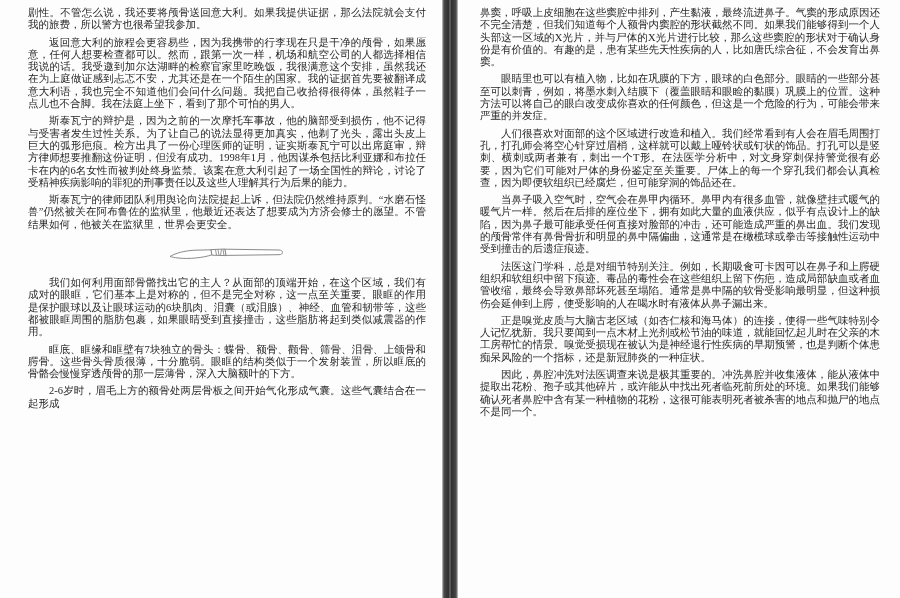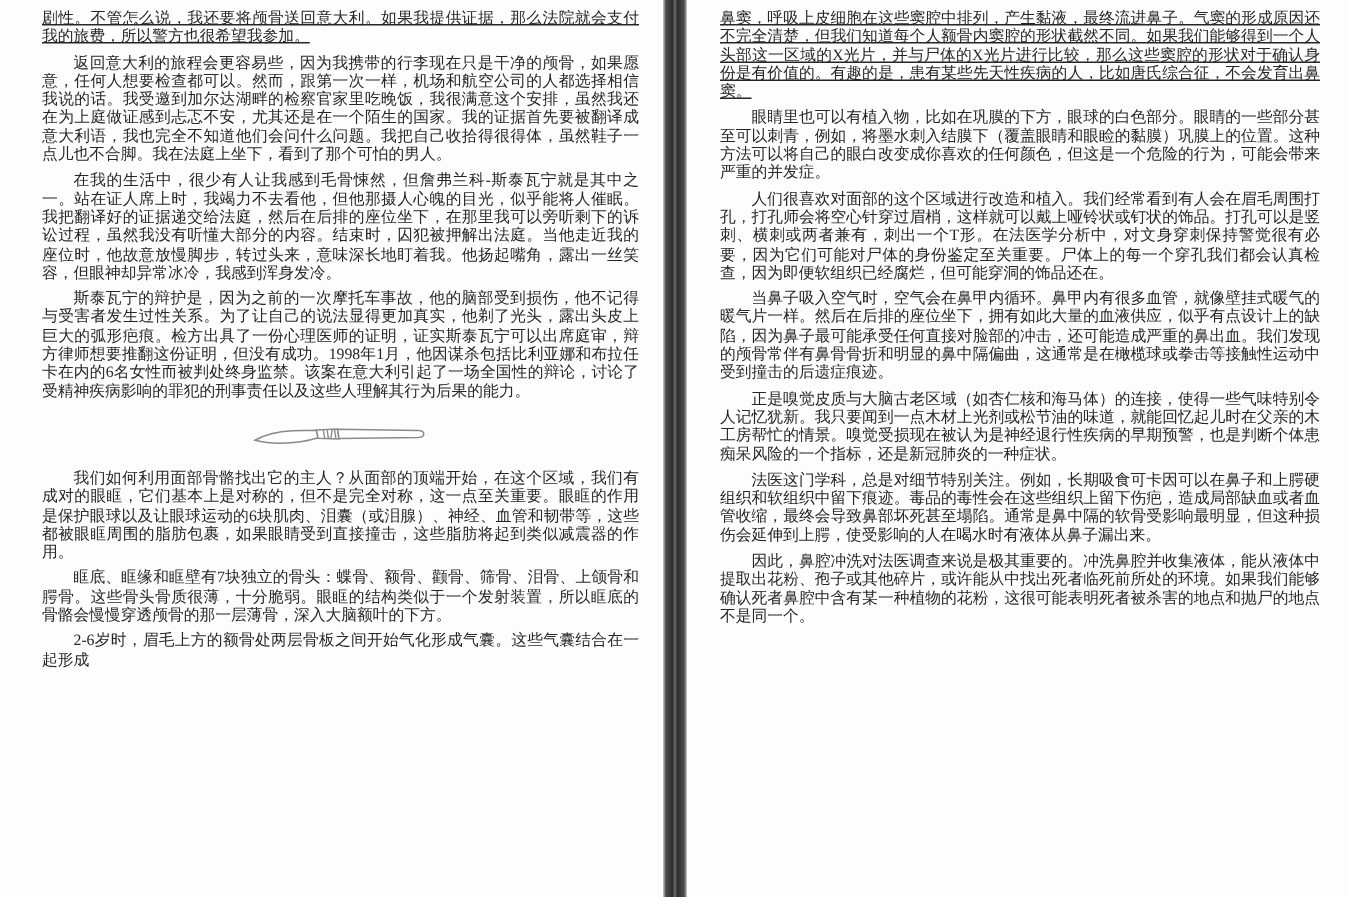--- a/index.html
+++ b/index.html
@@ -19,36 +19,36 @@
     width:16px; height:598px;
     background:linear-gradient(90deg,#cfcfcf 0%,#4a4a4a 12%,#2e2e2e 40%,#6b6b6b 50%,#2e2e2e 60%,#4a4a4a 88%,#cfcfcf 100%);
   }
   p.para {
     margin:0 0 5px 0;
     font-size:10.5px; line-height:12.3px;
     text-align:justify; text-justify:inter-character;
     text-indent:2em;
     word-break:break-all;
   }
-  p.para.no-indent { text-indent:0;text-decoration:underline; }
+  p.para.no-indent { text-indent:0; }
   .figure {
     width:120px; margin:14px auto 14px auto; text-align:center;
   }
   .figure svg { display:block; }
 </style>
 </head>
 <body>
 
 <div class="spread">
 
   <section class="page left">
     <p class="para no-indent">剧性。不管怎么说，我还要将颅骨送回意大利。如果我提供证据，那么法院就会支付我的旅费，所以警方也很希望我参加。</p>
     <p class="para">返回意大利的旅程会更容易些，因为我携带的行李现在只是干净的颅骨，如果愿意，任何人想要检查都可以。然而，跟第一次一样，机场和航空公司的人都选择相信我说的话。我受邀到加尔达湖畔的检察官家里吃晚饭，我很满意这个安排，虽然我还在为上庭做证感到忐忑不安，尤其还是在一个陌生的国家。我的证据首先要被翻译成意大利语，我也完全不知道他们会问什么问题。我把自己收拾得很得体，虽然鞋子一点儿也不合脚。我在法庭上坐下，看到了那个可怕的男人。</p>
-    <p class="para">在我的生活中，很少有人让我感到毛骨悚然，但詹弗兰科-斯泰瓦宁就是其中之一。站在证人席上时，我竭力不去看他，但他那摄人心魄的目光，似乎能将人催眠。我把翻译好的证据递交给法庭，然后在后排的座位坐下，在那里我可以旁听剩下的诉讼过程，虽然我没有听懂大部分的内容。结束时，囚犯被押解出法庭。当他走近我的座位时，他故意放慢脚步，转过头来，意味深长地盯着我。他扬起嘴角，露出一丝笑容，但眼神却异常冰冷，我感到浑身发冷。</p>
     <p class="para">斯泰瓦宁的辩护是，因为之前的一次摩托车事故，他的脑部受到损伤，他不记得与受害者发生过性关系。为了让自己的说法显得更加真实，他剃了光头，露出头皮上巨大的弧形疤痕。检方出具了一份心理医师的证明，证实斯泰瓦宁可以出席庭审，辩方律师想要推翻这份证明，但没有成功。1998年1月，他因谋杀包括比利亚娜和布拉任卡在内的6名女性而被判处终身监禁。该案在意大利引起了一场全国性的辩论，讨论了受精神疾病影响的罪犯的刑事责任以及这些人理解其行为后果的能力。</p>
+    <p class="para">斯泰瓦宁的律师团队利用舆论向法院提起上诉，但法院仍然维持原判。“水磨石怪兽”仍然被关在阿布鲁佐的监狱里，他最近还表达了想要成为方济会修士的愿望。不管结果如何，他被关在监狱里，世界会更安全。</p>
 
     <div class="figure">
       <svg width="120" height="18" viewBox="0 0 120 18">
         <g fill="#ffffff" stroke="#8a8a8a" stroke-width="1">
 
           <path d="M3,11.5 C9,8 17,5.8 28,5.2 L44,4.8 L45,9.8 C36,12.8 22,14.2 11,13 C7.5,12.6 4.8,12 3,11.5 Z"></path>
 
           <path d="M44,4.6 L58,4 L59,10.6 L45,10.2 Z"></path>
 
           <path d="M58,4.2 L112,5 C114.5,5.1 115.5,6.2 115.5,7.4 C115.5,8.6 114.5,9.6 112,9.7 L59,10.4 Z"></path>
@@ -67,18 +67,18 @@
     <p class="para">2-6岁时，眉毛上方的额骨处两层骨板之间开始气化形成气囊。这些气囊结合在一起形成</p>
   </section>
 
   <div class="gutter"></div>
 
   <section class="page right">
     <p class="para no-indent">鼻窦，呼吸上皮细胞在这些窦腔中排列，产生黏液，最终流进鼻子。气窦的形成原因还不完全清楚，但我们知道每个人额骨内窦腔的形状截然不同。如果我们能够得到一个人头部这一区域的X光片，并与尸体的X光片进行比较，那么这些窦腔的形状对于确认身份是有价值的。有趣的是，患有某些先天性疾病的人，比如唐氏综合征，不会发育出鼻窦。</p>
     <p class="para">眼睛里也可以有植入物，比如在巩膜的下方，眼球的白色部分。眼睛的一些部分甚至可以刺青，例如，将墨水刺入结膜下（覆盖眼睛和眼睑的黏膜）巩膜上的位置。这种方法可以将自己的眼白改变成你喜欢的任何颜色，但这是一个危险的行为，可能会带来严重的并发症。</p>
     <p class="para">人们很喜欢对面部的这个区域进行改造和植入。我们经常看到有人会在眉毛周围打孔，打孔师会将空心针穿过眉梢，这样就可以戴上哑铃状或钉状的饰品。打孔可以是竖刺、横刺或两者兼有，刺出一个T形。在法医学分析中，对文身穿刺保持警觉很有必要，因为它们可能对尸体的身份鉴定至关重要。尸体上的每一个穿孔我们都会认真检查，因为即便软组织已经腐烂，但可能穿洞的饰品还在。</p>
     <p class="para">当鼻子吸入空气时，空气会在鼻甲内循环。鼻甲内有很多血管，就像壁挂式暖气的暖气片一样。然后在后排的座位坐下，拥有如此大量的血液供应，似乎有点设计上的缺陷，因为鼻子最可能承受任何直接对脸部的冲击，还可能造成严重的鼻出血。我们发现的颅骨常伴有鼻骨骨折和明显的鼻中隔偏曲，这通常是在橄榄球或拳击等接触性运动中受到撞击的后遗症痕迹。</p>
+    <p class="para">法医这门学科，总是对细节特别关注。例如，长期吸食可卡因可以在鼻子和上腭硬组织和软组织中留下痕迹。毒品的毒性会在这些组织上留下伤疤，造成局部缺血或者血管收缩，最终会导致鼻部坏死甚至塌陷。通常是鼻中隔的软骨受影响最明显，但这种损伤会延伸到上腭，使受影响的人在喝水时有液体从鼻子漏出来。</p>
     <p class="para">正是嗅觉皮质与大脑古老区域（如杏仁核和海马体）的连接，使得一些气味特别令人记忆犹新。我只要闻到一点木材上光剂或松节油的味道，就能回忆起儿时在父亲的木工房帮忙的情景。嗅觉受损现在被认为是神经退行性疾病的早期预警，也是判断个体患痴呆风险的一个指标，还是新冠肺炎的一种症状。</p>
-    <p class="para">法医这门学科，总是对细节特别关注。例如，长期吸食可卡因可以在鼻子和上腭硬组织和软组织中留下痕迹。毒品的毒性会在这些组织上留下伤疤，造成局部缺血或者血管收缩，最终会导致鼻部坏死甚至塌陷。通常是鼻中隔的软骨受影响最明显，但这种损伤会延伸到上腭，使受影响的人在喝水时有液体从鼻子漏出来。</p>
     <p class="para">因此，鼻腔冲洗对法医调查来说是极其重要的。冲洗鼻腔并收集液体，能从液体中提取出花粉、孢子或其他碎片，或许能从中找出死者临死前所处的环境。如果我们能够确认死者鼻腔中含有某一种植物的花粉，这很可能表明死者被杀害的地点和抛尸的地点不是同一个。</p>
   </section>
 
 </div>
 
 </body></html>

